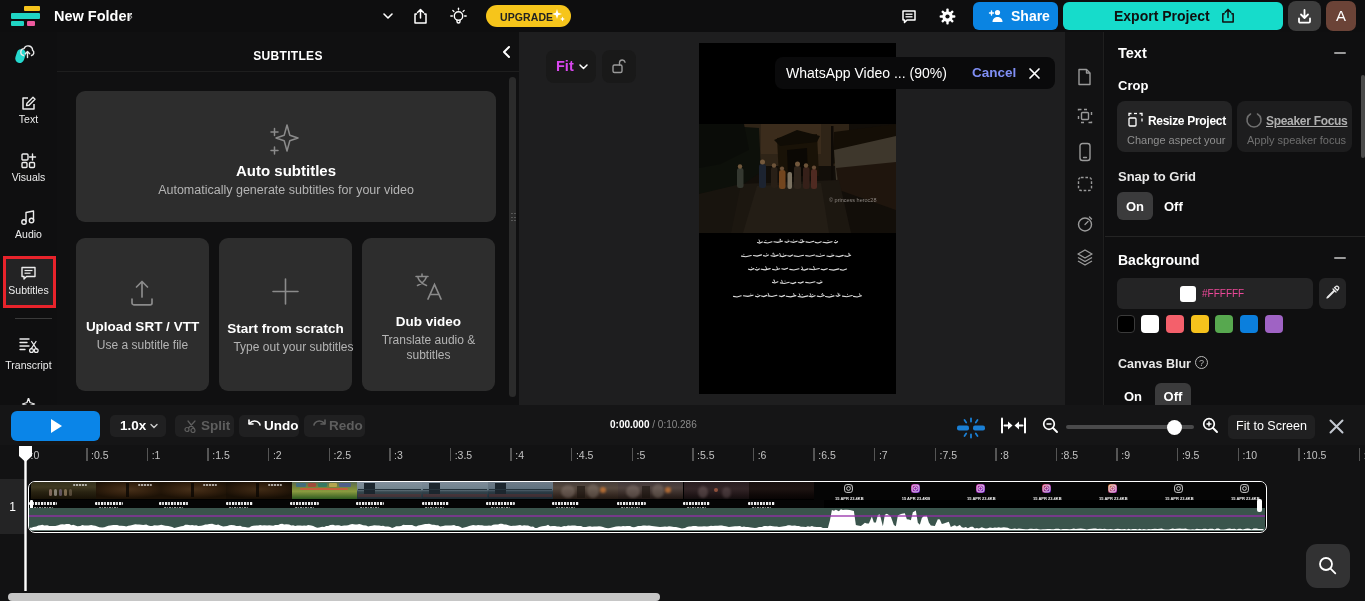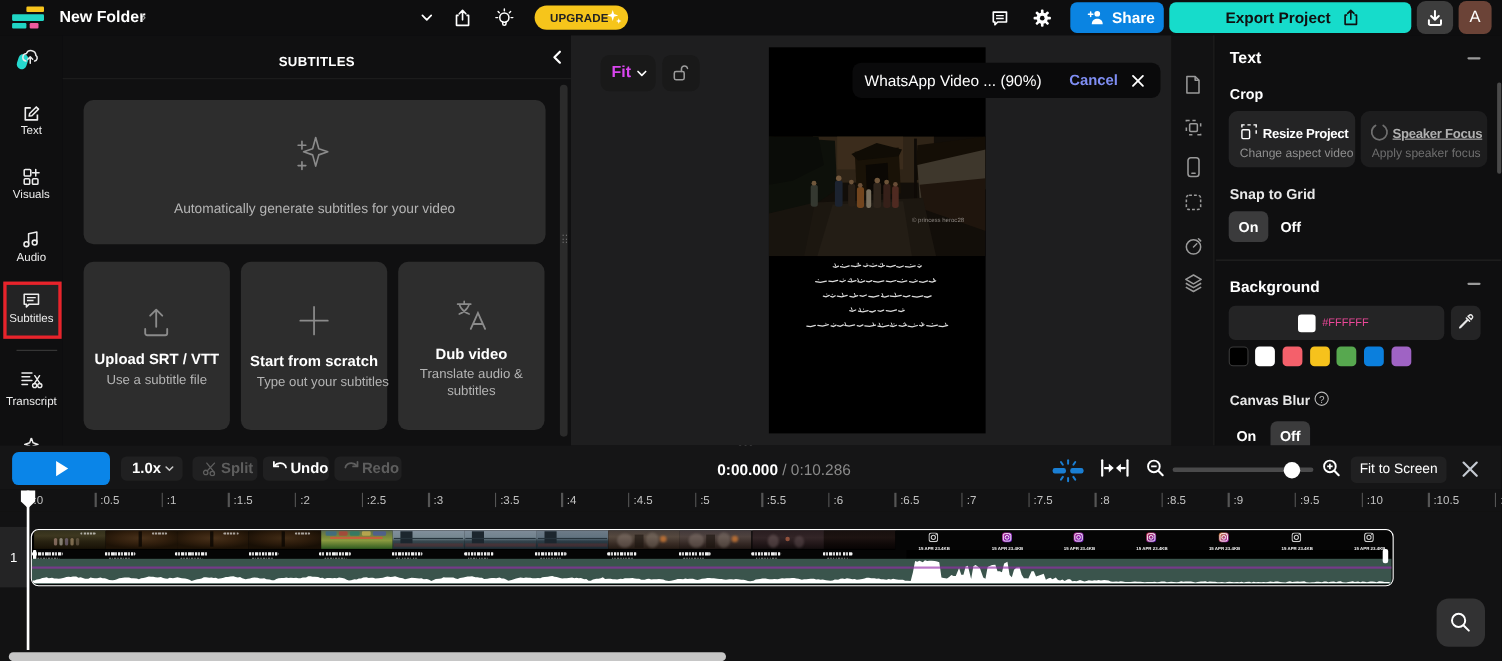--- a/index.html
+++ b/index.html
@@ -132,20 +132,21 @@
     <svg class="abs" style="left:443px;top:13px;" width="12" height="14" viewBox="0 0 12 14">
       <path d="M9 2 L4 7 L9 12" stroke="#fff" stroke-width="2" fill="none" stroke-linecap="round" stroke-linejoin="round"></path>
     </svg>
     <div class="abs" style="left:0;top:39px;width:462px;height:1px;background:#1e1e1e;"></div>
     <div class="abs" style="left:19px;top:58.5px;width:420px;height:131px;background:#2d2d2d;border-radius:9px;"></div>
     <svg class="abs" style="left:212px;top:91px;" width="32" height="34" viewBox="0 0 32 34">
       <path d="M18 2 L20.8 12.2 L29 15 L20.8 17.8 L18 28 L15.2 17.8 L7 15 L15.2 12.2 Z" stroke="#8b8b8b" stroke-width="1.5" fill="none" stroke-linejoin="round"></path>
       <path d="M5.5 5.5 L5.5 12.5 M2 9 L9 9" stroke="#8b8b8b" stroke-width="1.5" stroke-linecap="round"></path>
       <path d="M5.5 24 L5.5 31 M2 27.5 L9 27.5" stroke="#8b8b8b" stroke-width="1.5" stroke-linecap="round"></path>
     </svg>
+    <div class="abs b" style="left:19px;top:130px;width:420px;text-align:center;font-size:15px;color:#fff;">Auto subtitles</div>
     <div class="abs" style="left:19px;top:150.5px;width:420px;text-align:center;font-size:12.5px;color:#b4b4b4;">Automatically generate subtitles for your video</div>
     <div class="abs" style="left:19px;top:206px;width:133px;height:153px;background:#2d2d2d;border-radius:9px;"></div>
     <div class="abs" style="left:162px;top:206px;width:133px;height:153px;background:#2d2d2d;border-radius:9px;"></div>
     <div class="abs" style="left:305px;top:206px;width:133px;height:153px;background:#2d2d2d;border-radius:9px;"></div>
     <svg class="abs" style="left:71px;top:245px;" width="28" height="30" viewBox="0 0 28 30">
       <path d="M14 20 L14 5 M8.5 10 L14 4.5 L19.5 10" stroke="#8b8b8b" stroke-width="1.7" fill="none" stroke-linecap="round" stroke-linejoin="round"></path>
       <path d="M4 22 L4 26 A1.8 1.8 0 0 0 5.8 27.8 L22.2 27.8 A1.8 1.8 0 0 0 24 26 L24 22" stroke="#8b8b8b" stroke-width="1.7" fill="none" stroke-linecap="round"></path>
     </svg>
     <div class="abs b" style="left:19px;top:287px;width:133px;text-align:center;font-size:13.5px;color:#fff;">Upload SRT / VTT</div>
     <div class="abs" style="left:19px;top:306px;width:133px;text-align:center;font-size:12px;color:#b4b4b4;">Use a subtitle file</div>
@@ -364,21 +365,21 @@
     <svg class="abs" style="left:22px;top:80px;" width="17" height="16" viewBox="0 0 17 16">
       <g stroke="#fff" stroke-width="1.3" fill="none">
         <path d="M4.5 1.5 L2 1.5 L2 4"></path>
         <path d="M7 1.5 L10 1.5" stroke-dasharray="3 2"></path>
         <path d="M12.5 1.5 L15 1.5 L15 4"></path>
         <path d="M15 6.5 L15 9.5" stroke-dasharray="3 2"></path>
         <rect x="2" y="6" width="7" height="8" rx="1"></rect>
       </g>
     </svg>
     <div class="abs b" style="left:43px;top:82px;font-size:12px;letter-spacing:-0.3px;color:#fff;">Resize Project</div>
-    <div class="abs" style="left:22px;top:102px;font-size:11px;color:#8f8f8f;">Change aspect video</div>
+    <div class="abs" style="left:22px;top:102px;font-size:11px;color:#8f8f8f;">Change aspect your</div>
     <div class="abs" style="left:132px;top:69px;width:115px;height:51px;background:#1d1d1e;border-radius:8px;"></div>
     <svg class="abs" style="left:140px;top:79px;" width="18" height="18" viewBox="0 0 18 18">
       <path d="M5.5 3 A7 7 0 1 0 12.5 3" stroke="#6f6f6f" stroke-width="1.6" fill="none" stroke-linecap="round"></path>
     </svg>
     <div class="abs b" style="left:161px;top:82px;font-size:12px;letter-spacing:-0.3px;color:#b0b0b0;text-decoration:underline;">Speaker Focus</div>
     <div class="abs" style="left:142px;top:102px;font-size:11px;color:#6f6f6f;">Apply speaker focus</div>
     <div class="abs b" style="left:13px;top:137px;font-size:13px;color:#e8e8e8;">Snap to Grid</div>
     <div class="abs" style="left:12px;top:160px;width:36px;height:28px;background:#3b3b3c;border-radius:6px;"></div>
     <div class="abs b" style="left:12px;top:167px;width:36px;text-align:center;font-size:13px;color:#fff;">On</div>
     <div class="abs b" style="left:59px;top:167px;font-size:13px;color:#fff;">Off</div>
@@ -429,21 +430,21 @@
       <path d="M2.5 4.5 C5 1.5 10 1 12.5 4.5 L13 6" stroke="#fff" stroke-width="1.6" fill="none" stroke-linecap="round"></path>
       <path d="M2 1 L2 5 L6 5" stroke="#fff" stroke-width="1.6" fill="none" stroke-linecap="round" stroke-linejoin="round"></path>
     </svg>
     <div class="abs b" style="left:264px;top:13px;font-size:13.5px;color:#fff;">Undo</div>
     <div class="abs" style="left:304px;top:9.5px;width:61px;height:22px;background:#202021;border-radius:5px;"></div>
     <svg class="abs" style="left:312px;top:14px;" width="15" height="12" viewBox="0 0 15 12">
       <path d="M12.5 4.5 C10 1.5 5 1 2.5 4.5 L2 6" stroke="#5e5e5e" stroke-width="1.6" fill="none" stroke-linecap="round"></path>
       <path d="M13 1 L13 5 L9 5" stroke="#5e5e5e" stroke-width="1.6" fill="none" stroke-linecap="round" stroke-linejoin="round"></path>
     </svg>
     <div class="abs b" style="left:329px;top:13px;font-size:13.5px;color:#5e5e5e;">Redo</div>
-    <div class="abs b" style="left:652px;top:14px;font-size:14px;color:#fff;">0:00.000<span style="font-weight:400;color:#8a8a8a;"> / 0:10.286</span></div>
+    <div class="abs b" style="left:610px;top:14px;font-size:10px;color:#fff;">0:00.000<span style="font-weight:400;color:#8a8a8a;"> / 0:10.286</span></div>
     <svg class="abs" style="left:955px;top:12px;" width="32" height="22" viewBox="0 0 32 22">
 <g fill="#1a7fd4">
         <rect x="2" y="8.5" width="12" height="5" rx="2"></rect>
         <rect x="18" y="8.5" width="12" height="5" rx="2"></rect>
       </g>
 <g stroke="#1a7fd4" stroke-width="1.8" stroke-linecap="round">
         <line x1="16" y1="1.5" x2="16" y2="4.5"></line>
         <line x1="9.5" y1="3" x2="11.2" y2="5.5"></line>
         <line x1="22.5" y1="3" x2="20.8" y2="5.5"></line>
         <line x1="9.5" y1="19" x2="11.2" y2="16.5"></line>

